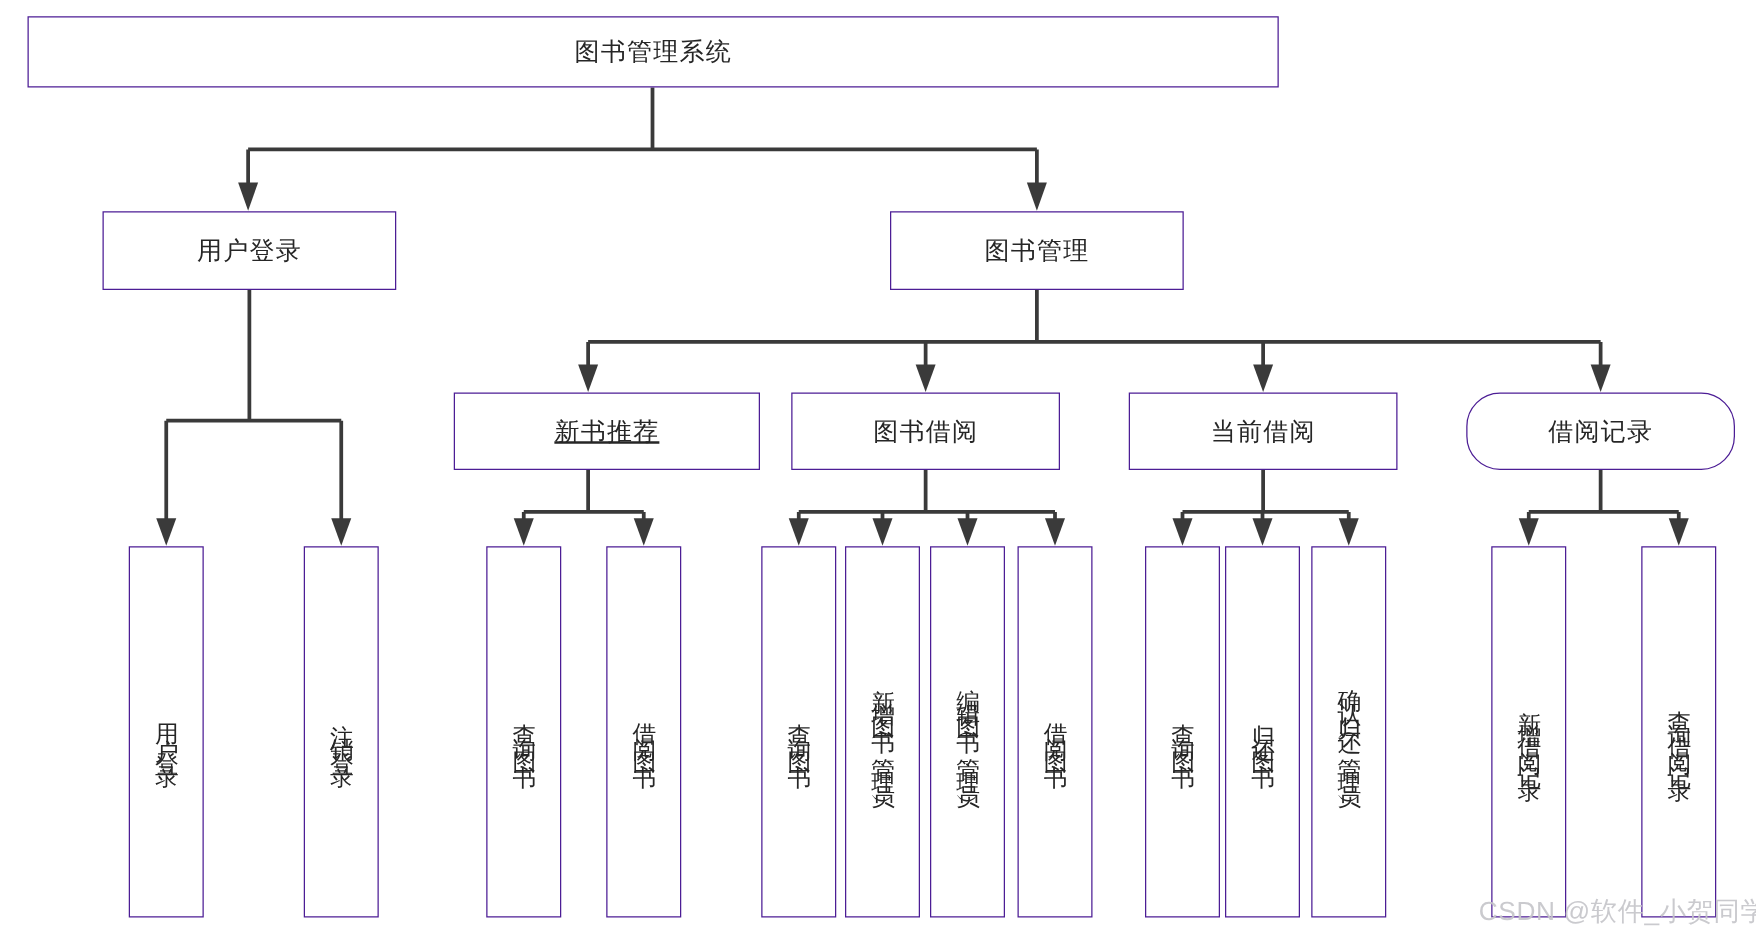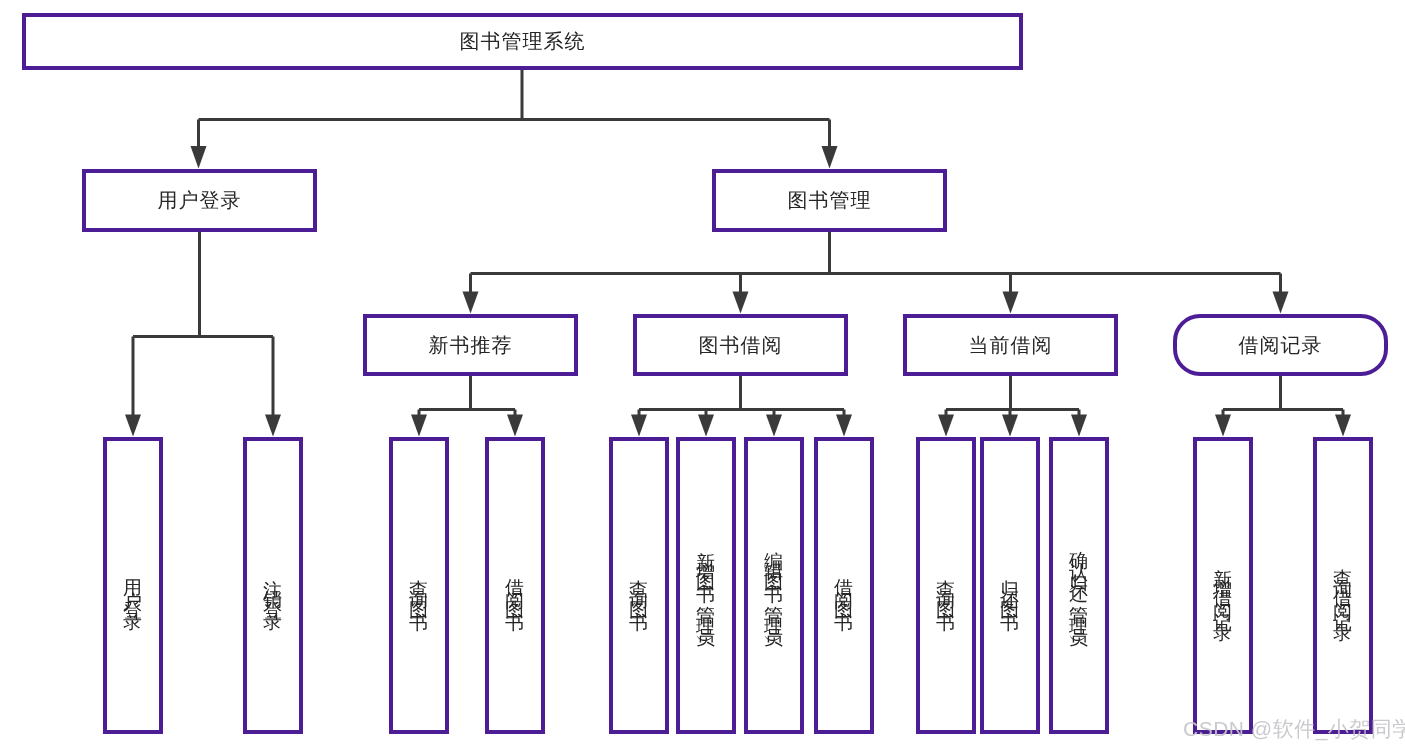--- a/index.html
+++ b/index.html
@@ -8,21 +8,21 @@
     width:1405px;height:747px;
     background:#ffffff;
     font-family:"Liberation Sans","DejaVu Sans",sans-serif;
     overflow:hidden;
   }
   #connectors{position:absolute;left:0;top:0;z-index:0;}
   .box{
     position:absolute;
     box-sizing:border-box;
     background:#ffffff;
-    border:4px solid #4c1d95;
+    border:1px solid #4c1d95;
     display:flex;
     align-items:center;
     justify-content:center;
     z-index:1;
     color:#262626;
   }
   .box.h{font-size:20px;letter-spacing:1px;}
   .box.v{font-size:19px;}
   .box.v .vtext{
     writing-mode:vertical-rl;
@@ -90,21 +90,21 @@
     <span>图书管理系统</span>
   </div>
 
   <div class="box h" style="left:82px;top:169px;width:235px;height:63px;">
     <span>用户登录</span>
   </div>
   <div class="box h" style="left:712px;top:169px;width:235px;height:63px;">
     <span>图书管理</span>
   </div>
 
-  <div class="box h" style="left:363px;top:314px;width:215px;height:62px;">
+  <div class="box h" style="left:363px;top:314px;width:245px;height:62px;text-decoration:underline;">
     <span>新书推荐</span>
   </div>
   <div class="box h" style="left:903px;top:314px;width:215px;height:62px;">
     <span>当前借阅</span>
   </div>
   <div class="box h" style="left:633px;top:314px;width:215px;height:62px;">
     <span>图书借阅</span>
   </div>
   <div class="box h" style="left:1173px;top:314px;width:215px;height:62px;border-radius:27px;">
     <span>借阅记录</span>

